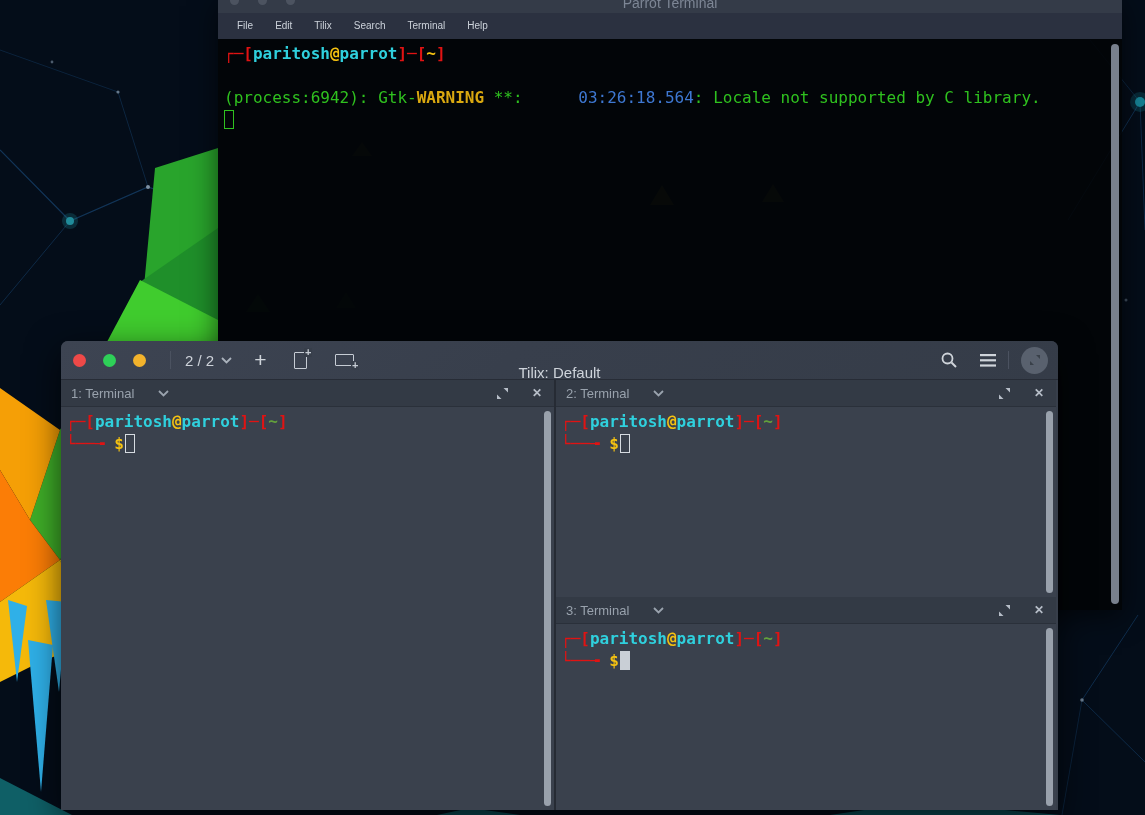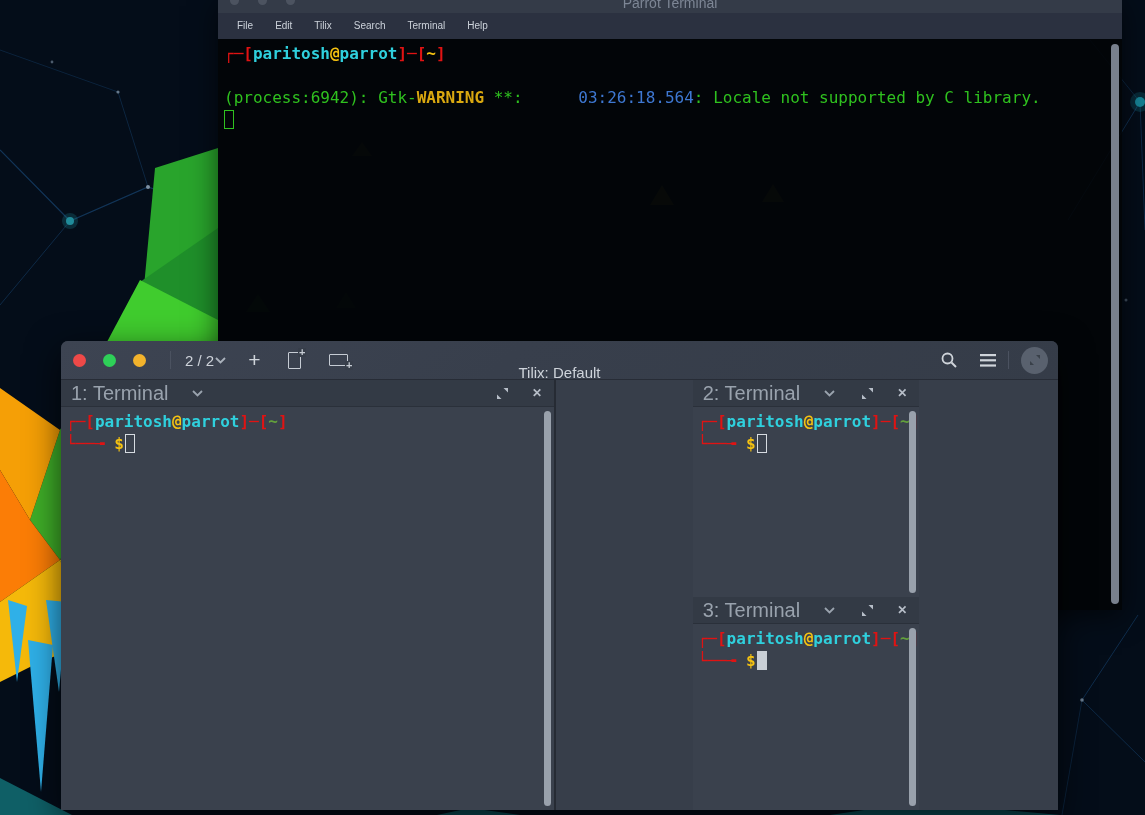--- a/index.html
+++ b/index.html
@@ -39,40 +39,40 @@
 
   
   #tilix { position:absolute; left:61px; top:341px; width:997px; height:469px; z-index:2;
            background:#373e4a; border-radius:7px 7px 0 0; box-shadow:0 10px 34px rgba(0,0,0,.65); }
   .tilix-header { position:relative; display:flex; align-items:center; height:39px; padding:0 12px;
                   background:linear-gradient(135deg,#3d4452 0%,#383f4c 45%,#353c48 100%);
                   border-radius:7px 7px 0 0; border-bottom:1px solid #272c36; }
   .traffic { display:flex; gap:17px; margin-right:14px; }
   .light { width:13px; height:13px; border-radius:50%; }
   .hsep { width:1px; height:18px; background:#4b5260; margin:0 10px; }
-  .session { display:flex; align-items:center; gap:1px; color:#ced3da; font-size:15px; padding:0 4px; }
+  .session { display:flex; align-items:center; gap:7px; color:#ced3da; font-size:15px; padding:0 4px; }
   .chev { display:inline-block; }
   .hbtn { display:flex; align-items:center; justify-content:center; color:#cfd4da; cursor:default; }
   #btn-plus { font-size:21px; font-weight:300; margin:0 14px 0 18px; }
   .split-ico { position:relative; display:inline-block; margin:0 14px; }
   .split-box { display:block; border:1.5px solid #c6ccd4; border-radius:1px; }
   .split-plus { position:absolute; font-size:11px; font-weight:bold; color:#c6ccd4;
                 background:#373e4a; line-height:9px; padding:0 1px; }
   .tilix-title { position:absolute; left:50%; transform:translateX(-50%); color:#ced3da; font-size:15px;margin-top:24px; }
   .hright { position:absolute; right:10px; display:flex; align-items:center; }
   .avatar { width:27px; height:27px; border-radius:50%; background:#59616e;
             display:flex; align-items:center; justify-content:center; }
 
   .tilix-body { position:absolute; left:0; top:39px; right:0; bottom:0; display:flex; }
   .col-left { width:495px; border-right:2px solid #262b34; display:flex; flex-direction:column; }
-  .col-right { width:500px; display:flex; flex-direction:column;align-items:center; }
+  .col-right { width:500px; display:flex; flex-direction:column; }
   .pane { display:flex; flex-direction:column; position:relative; }
   .pane-titlebar { position:relative; display:flex; align-items:center; height:27px;
                    background:#333a45; border-bottom:1px solid #2a303a; padding-left:10px; flex:0 0 27px; }
-  .pane-label { font-size:20px; color:#99a2ad; margin-right:24px; }
+  .pane-label { font-size:13px; color:#99a2ad; margin-right:24px; }
   .pane-icons { position:absolute; right:12px; display:flex; align-items:center; gap:24px; }
   .pane-close { color:#b7bec8; font-size:12px; font-weight:bold; }
   .pane-term { position:relative; flex:1; background:#3a414d; padding:4px 0 0 5px;
                font-family:"DejaVu Sans Mono", monospace; font-size:16px; overflow:hidden; }
   .pane-scroll { right:3px; top:4px; bottom:4px; width:7px; }
 </style>
 </head>
 <body>
 
 <div id="desktop">

